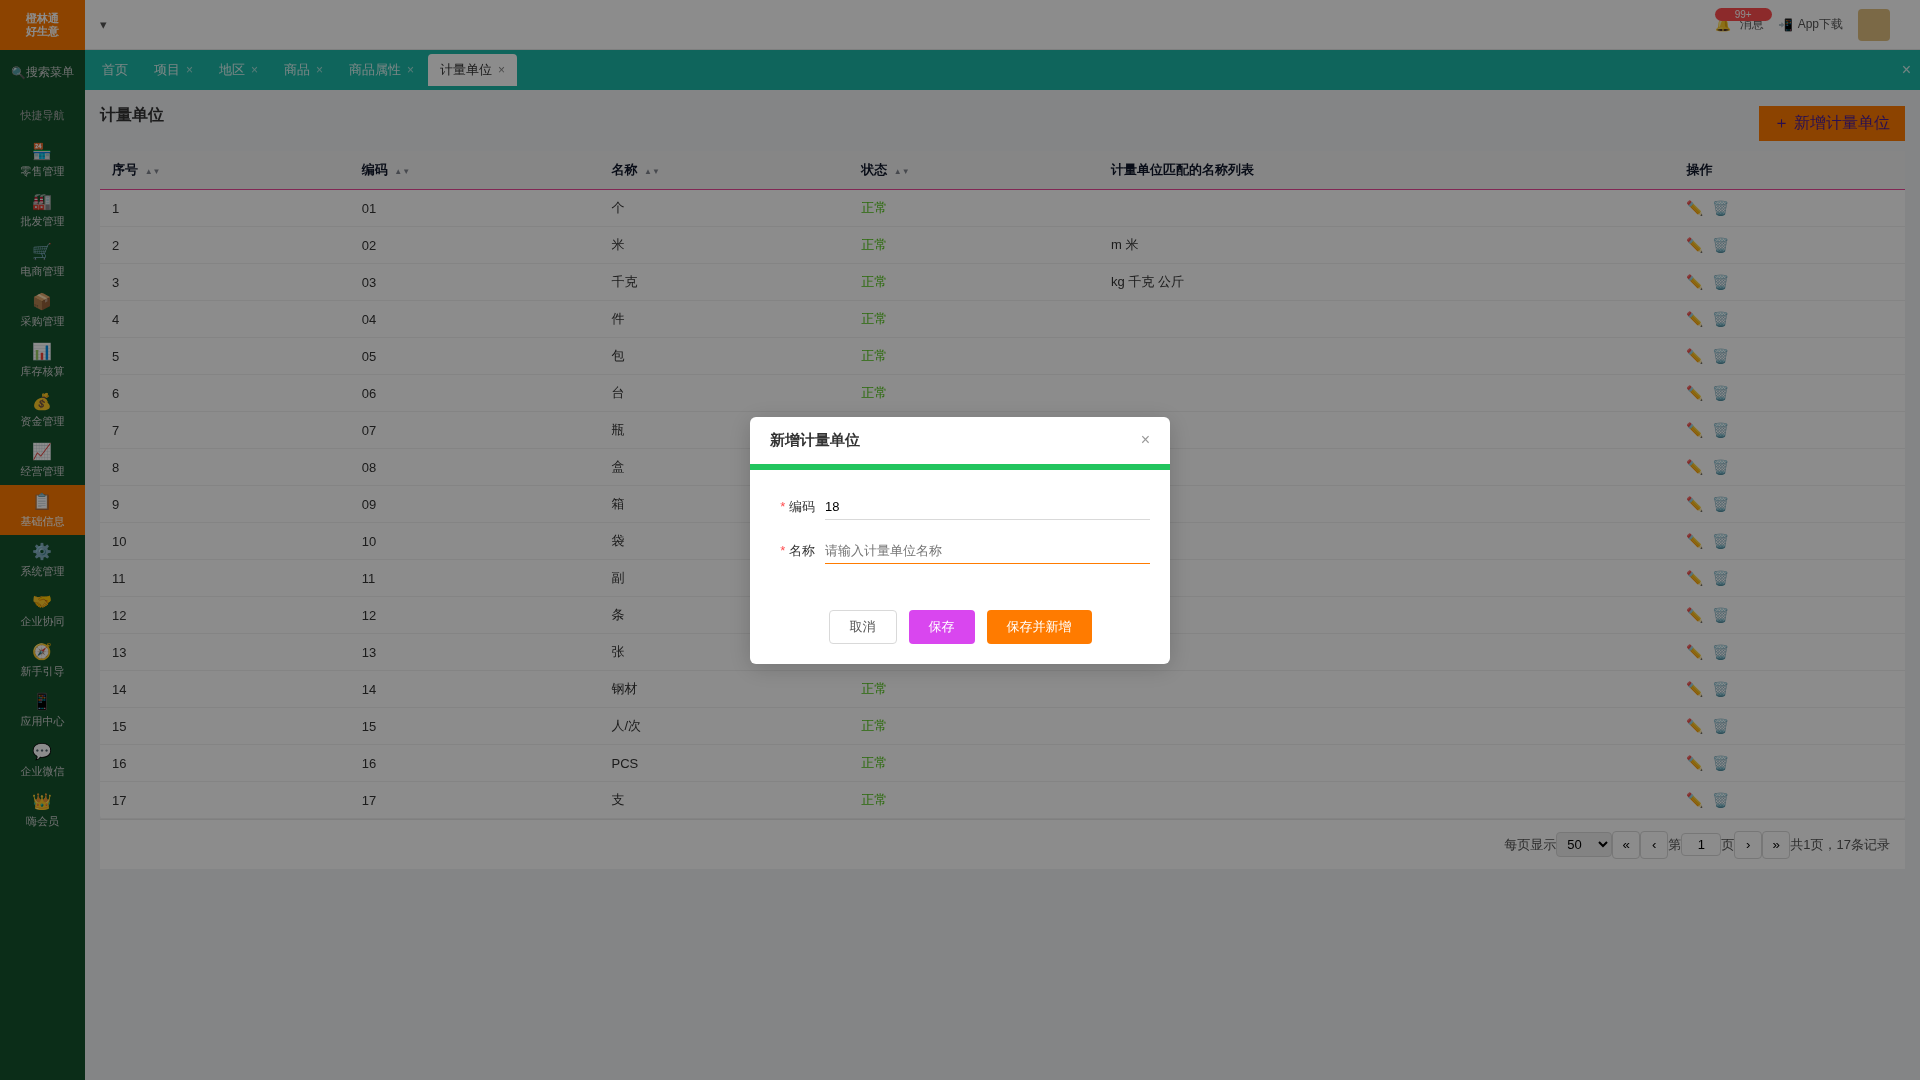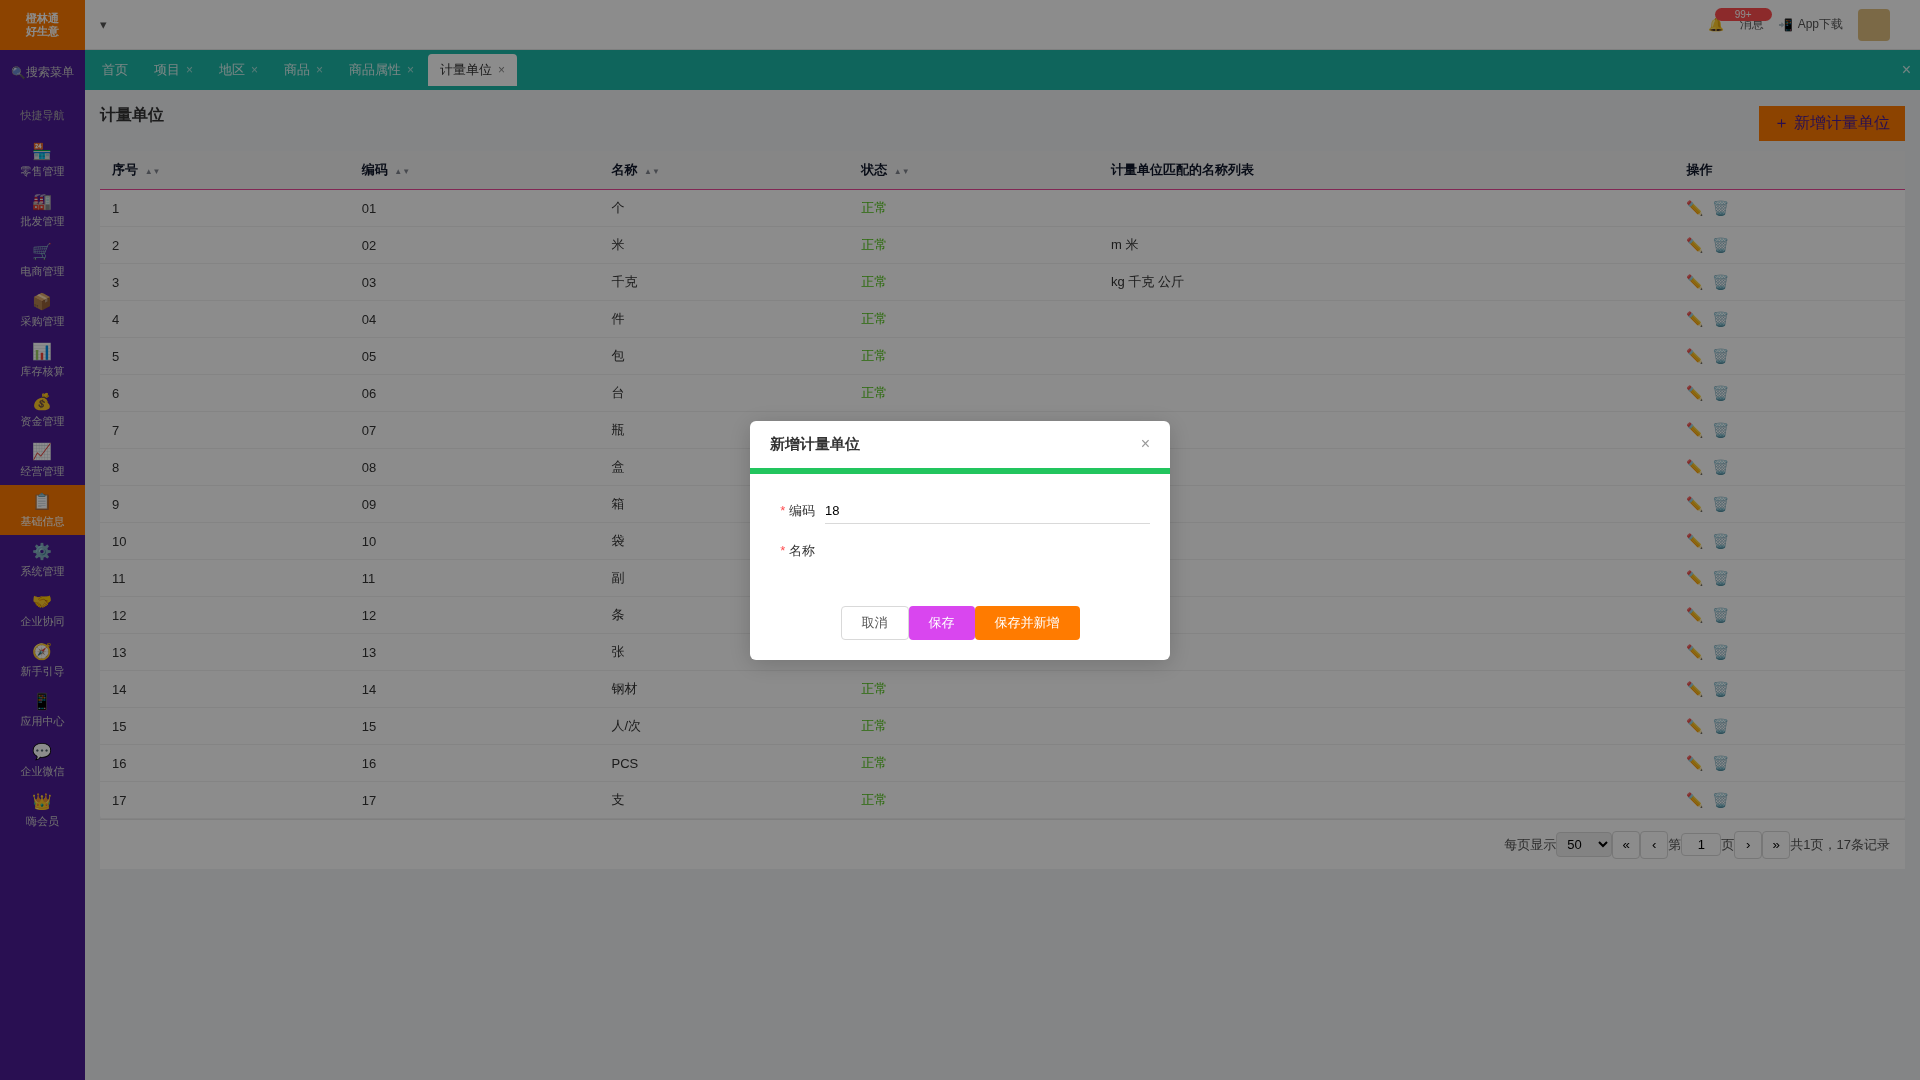--- a/index.html
+++ b/index.html
@@ -1,19 +1,19 @@
 <!DOCTYPE html>
 <html><head>
   <meta charset="utf-8">
   <style>
     * { margin: 0; padding: 0; box-sizing: border-box; }
     body { font-family: "Microsoft YaHei", SimHei, Arial, sans-serif; font-size: 13px; background: #f0f2f5; width: 1920px; height: 1080px; overflow: hidden; display: flex; }
 
     
-    .sidebar { width: 85px; background: #4c1d95; height: 1080px; display: flex; flex-direction: column; align-items: center; flex-shrink: 0; }
+    .sidebar { width: 85px; background: #14532d; height: 1080px; display: flex; flex-direction: column; align-items: center; flex-shrink: 0; }
     .sidebar-logo { width: 85px; height: 50px; background: #ff7b00; display: flex; align-items: center; justify-content: center; color: white; font-size: 11px; font-weight: bold; }
     .sidebar-logo-inner { text-align: center; line-height: 1.2; }
     .sidebar-search { width: 85px; height: 45px; display: flex; align-items: center; justify-content: center; color: #ccc; font-size: 12px; cursor: pointer; }
     .sidebar-nav { color: #aaa; font-size: 11px; width: 85px; height: 40px; display: flex; align-items: center; justify-content: center; }
     .sidebar-item { width: 85px; height: 50px; display: flex; flex-direction: column; align-items: center; justify-content: center; color: #ccc; font-size: 11px; cursor: pointer; gap: 3px; }
     .sidebar-item.active { background: #ff7b00; color: white; }
     .sidebar-item .icon { font-size: 16px; }
 
     
     .main { flex: 1; display: flex; flex-direction: column; height: 1080px; }
@@ -63,21 +63,21 @@
     .modal { background: white; border-radius: 6px; width: 420px; box-shadow: 0 4px 24px rgba(0,0,0,0.18); }
     .modal-header { display: flex; align-items: center; justify-content: space-between; padding: 14px 20px; border-bottom: 6px solid #22c55e; }
     .modal-title { font-size: 15px; font-weight: bold; color: #333; }
     .modal-close { cursor: pointer; color: #999; font-size: 16px; }
     .modal-body { padding: 24px 20px 16px; }
     .form-item { display: flex; align-items: center; margin-bottom: 18px; gap: 10px; }
     .form-label { width: 45px; text-align: right; font-size: 13px; color: #333; flex-shrink: 0; }
     .form-label::before { content: "* "; color: #ff4d4f; }
     .form-input { flex: 1; border: none; border-bottom: 1px solid #d9d9d9; padding: 5px 0; font-size: 13px; outline: none; }
     .form-input.focused { border-bottom-color: #ff7b00; }
-    .modal-footer { display: flex; justify-content: center; gap: 0; padding: 12px 20px 20px; }
+    .modal-footer { display: flex; justify-content: center; gap: 12px; padding: 12px 20px 20px; }
     .btn-cancel { border: 1px solid #d9d9d9; background: white; color: #555; padding: 7px 20px; border-radius: 4px; cursor: pointer; font-size: 13px; }
     .btn-save { border: none; background: #d946ef; color: white; padding: 7px 20px; border-radius: 4px; cursor: pointer; font-size: 13px; }
     .btn-save-add { border: none; background: #ff7b00; color: white; padding: 7px 20px; border-radius: 4px; cursor: pointer; font-size: 13px; }
 
     .header-row { display: flex; align-items: center; justify-content: space-between; margin-bottom: 10px; }
   </style>
 </head>
 <body>
 
 <div class="sidebar">
@@ -156,21 +156,21 @@
 <div class="main">
 
   <div class="topbar">
     <div class="topbar-left">
       <span style="color:#555; font-size:13px; cursor:pointer;">▾</span>
     </div>
     <div class="topbar-right">
       <div class="topbar-badge">
         <span>🔔</span>
         <span class="badge-count">99+</span>
-        <span style="margin-left:15px;font-size:12px;color:#555;">消息</span>
+        <span style="margin-left:8px;font-size:12px;color:#555;">消息</span>
       </div>
       <div class="topbar-app">
         <span>📲</span>
         <span>App下载</span>
       </div>
       <div class="topbar-avatar" style="background:#e0c080;border-radius:4px;width:32px;height:32px;"></div>
       <span style="font-size:12px;color:#333;"></span>
     </div>
   </div>
 
@@ -471,20 +471,21 @@
       <span class="modal-title">新增计量单位</span>
       <span class="modal-close">×</span>
     </div>
     <div class="modal-body">
       <div class="form-item">
         <label class="form-label">编码</label>
         <input class="form-input" type="text" value="18" style="">
       </div>
       <div class="form-item">
         <label class="form-label">名称</label>
+        <input class="form-input focused" type="text" placeholder="请输入计量单位名称" style="">
       </div>
     </div>
     <div class="modal-footer">
       <button class="btn-cancel">取消</button>
       <button class="btn-save">保存</button>
       <button class="btn-save-add">保存并新增</button>
     </div>
   </div>
 </div>
 

